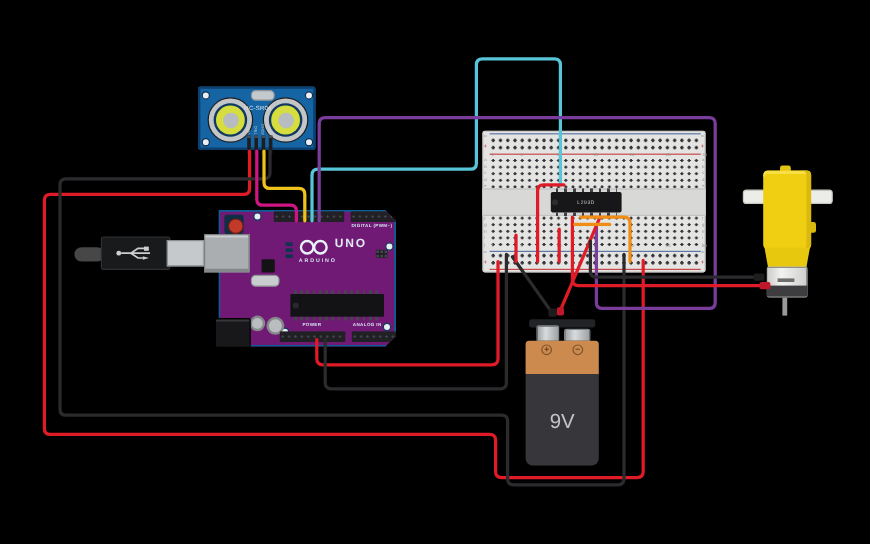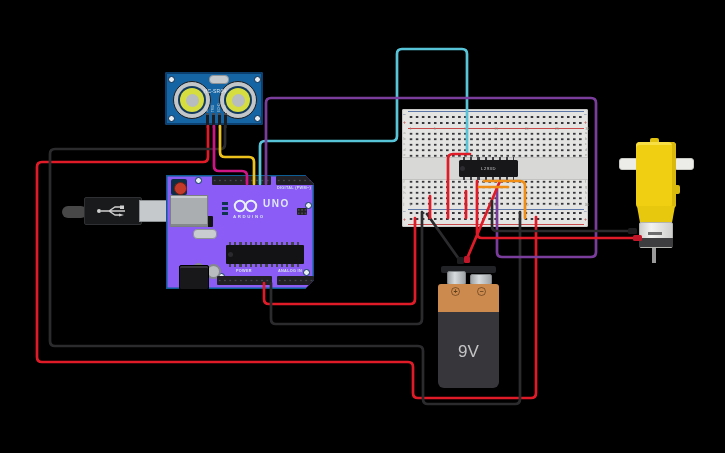--- a/index.html
+++ b/index.html
@@ -17,21 +17,21 @@
     display:flex;align-items:center;justify-content:center;}
   .xducer .ring2{width:24px;height:24px;border-radius:50%;background:#d6dd3f;
     display:flex;align-items:center;justify-content:center;}
   .xducer .ring3{width:13px;height:13px;border-radius:50%;background:#b6bcbf;}
   .sensor-label{left:36px;top:16px;width:28px;text-align:center;font-size:5px;
     color:#dfe8ee;letter-spacing:.2px;}
   .s-pin{width:3px;height:13px;background:#1d1d20;border-top:2px solid #4b4b50;}
   .s-pinlabel{font-size:3px;color:#cfd8dd;writing-mode:vertical-rl;transform:rotate(180deg);
     height:16px;line-height:3px;}
   
-  .uno-board{left:166px;top:175px;width:148px;height:114px;background:#8b5cf6;
+  .uno-board{left:182px;top:175px;width:148px;height:114px;background:#701a75;
     clip-path:polygon(0 0,139px 0,148px 9px,148px 105px,139px 114px,0 114px);
     box-shadow:inset 0 0 0 1.5px #0c5d93;}
   .hdr{background:#202025;border-radius:1px;
     background-image:radial-gradient(circle 1.1px at 50% 50%, #45454d 95%, transparent);
     background-size:5.3px 9px;}
   .reset-base{left:5px;top:4px;width:16px;height:16px;background:#0e2e44;border-radius:2px;}
   .reset-btn{left:7.5px;top:6.5px;width:11px;height:11px;border-radius:50%;background:#c23b2a;border:1px solid #791d12;}
   .m-hole{width:5px;height:5px;border-radius:50%;background:#e9eef1;border:1px solid #0a3a5c;}
   .digital-label{font-size:3.8px;color:#cfe0ec;letter-spacing:.3px;font-weight:bold;}
   .uno-text{font-size:10px;font-weight:bold;color:#dfeaf2;letter-spacing:1.5px;}

